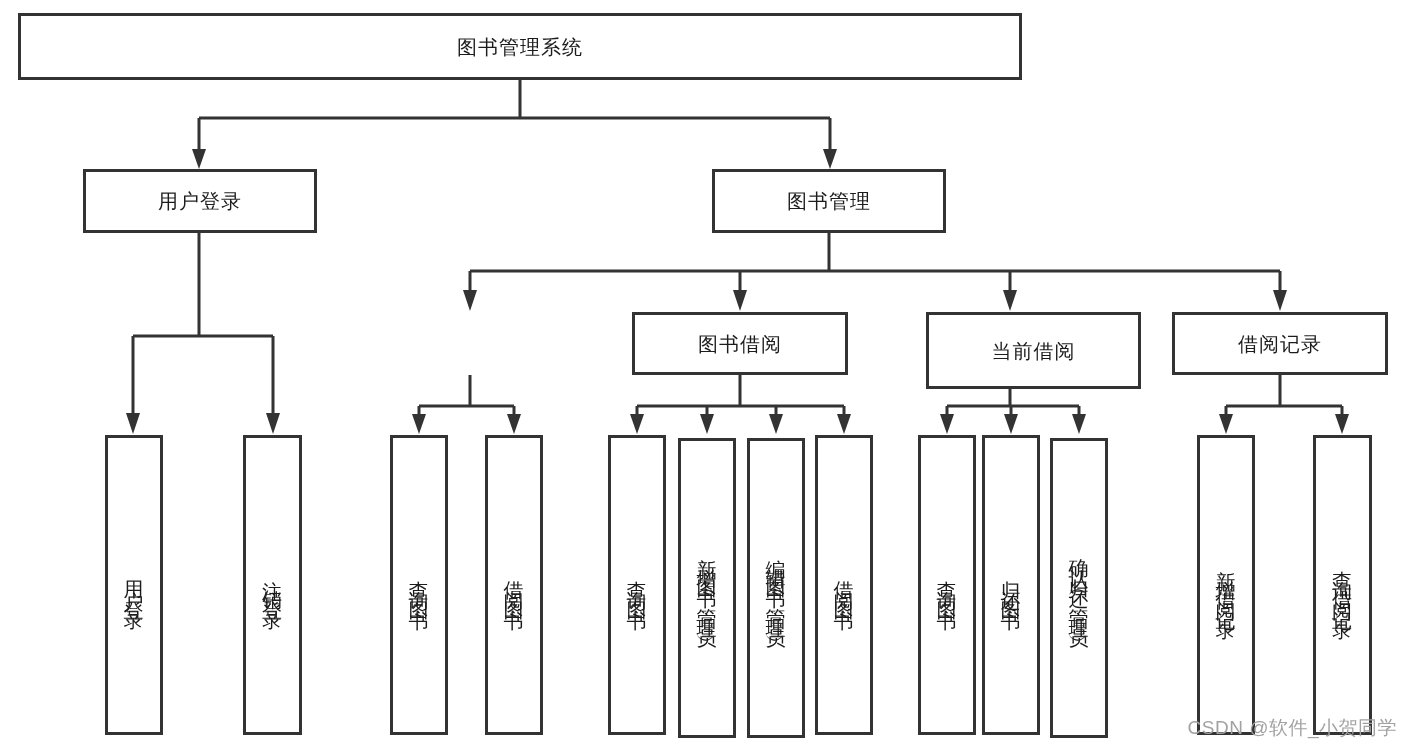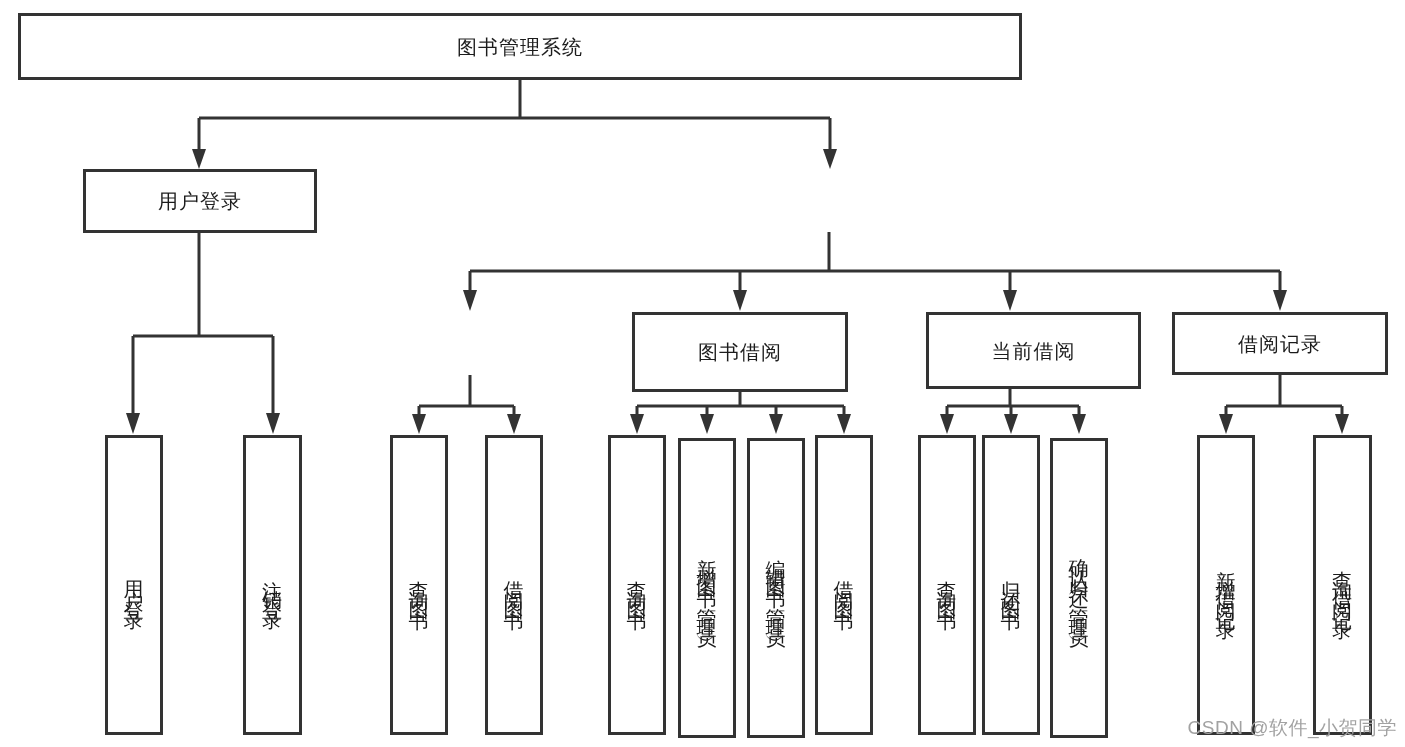--- a/index.html
+++ b/index.html
@@ -106,22 +106,25 @@
     </g>
   </svg>
 
   <div class="node" style="left:18px;top:13px;width:1004px;height:67px">
     <span class="lbl">图书管理系统</span>
   </div>
 
   <div class="node" style="left:83px;top:169px;width:234px;height:64px">
     <span class="lbl">用户登录</span>
   </div>
+  <div class="node" style="left:712px;top:169px;width:234px;height:64px">
+    <span class="lbl">图书管理</span>
+  </div>
 
-  <div class="node" style="left:632px;top:312px;width:216px;height:80px">
+  <div class="node" style="left:632px;top:312px;width:216px;height:63px">
     <span class="lbl">图书借阅</span>
   </div>
   <div class="node" style="left:926px;top:312px;width:215px;height:77px">
     <span class="lbl">当前借阅</span>
   </div>
   <div class="node" style="left:1172px;top:312px;width:216px;height:63px">
     <span class="lbl">借阅记录</span>
   </div>
 
   <div class="node vert" style="left:105px;top:435px;width:58px;height:300px">

